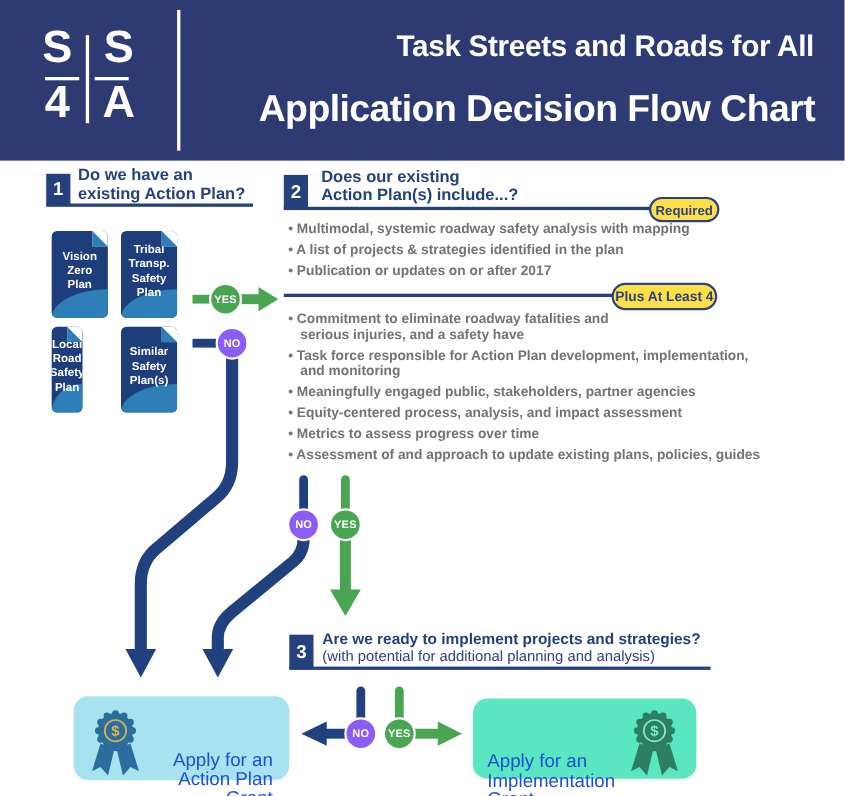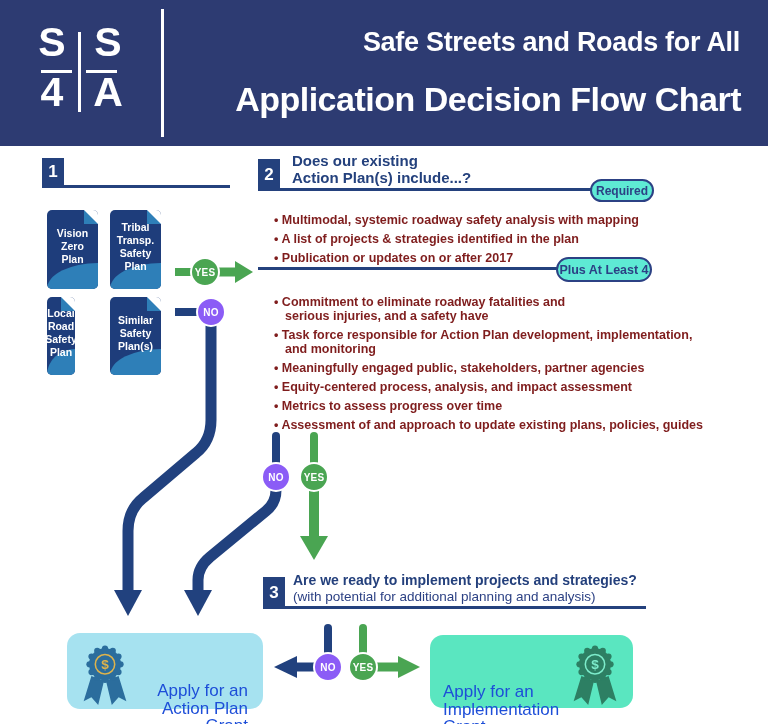--- a/index.html
+++ b/index.html
@@ -13,25 +13,25 @@
   #logo-divider{left:161px;top:9px;width:3px;height:128px;background:#ffffff;}
   .logo-letter{color:#fff;font-weight:bold;font-size:41px;line-height:41px;width:40px;text-align:center;}
   .logo-line{background:#ffffff;}
   #title1{right:28px;top:27px;color:#fff;font-weight:bold;font-size:27px;letter-spacing:-0.3px;}
   #title2{right:27px;top:80px;color:#fff;font-weight:bold;font-size:34px;letter-spacing:-0.5px;}
 
   
   .numbox{background:#24417d;color:#fff;font-weight:bold;display:flex;align-items:center;justify-content:center;z-index:3;}
   .step-title{color:#24417d;font-weight:bold;font-size:15px;line-height:16.5px;z-index:3;}
   .rule{background:#24417d;height:2.5px;z-index:1;}
-  .pill{border:2px solid #2c4184;border-radius:13px;background:#5eead4;color:#2c4184;
+  .pill{border:2px solid #2c4184;border-radius:13px;background:#fde047;color:#2c4184;
         font-weight:bold;font-size:12px;display:flex;align-items:center;justify-content:center;z-index:2;}
 
   
-  ul.bullets{list-style:none;margin:12px;padding:0;color:#7f1d1d;font-size:12.5px;font-weight:600;line-height:14px;}
+  ul.bullets{list-style:none;margin:0;padding:0;color:#737373;font-size:12.5px;font-weight:600;line-height:14px;}
   ul.bullets li{padding-left:11px;text-indent:-11px;margin-bottom:5px;white-space:pre-line;}
   ul.bullets li::before{content:"•  ";}
 
   
   .plan-card{background:#1e3d7b;border-radius:5px;overflow:hidden;display:flex;align-items:center;justify-content:center;}
   .plan-card::before{content:"";position:absolute;top:0;right:0;width:0;height:0;
         border-top:14px solid #ffffff;border-left:14px solid #2e7fb8;z-index:2;}
   .plan-card::after{content:"";position:absolute;bottom:0;right:0;width:100%;height:26px;
         background:#2e7fb8;border-top-left-radius:100% 100%;z-index:0;}
   .plan-label{position:relative;z-index:1;color:#fff;font-weight:bold;font-size:10.5px;line-height:13px;
@@ -66,21 +66,21 @@
     <div class="abs" style="left:0;top:0;width:161px;height:146px;">
       <span class="abs logo-letter" style="left:32px;top:22px;">S</span>
       <span class="abs logo-letter" style="left:88px;top:22px;">S</span>
       <span class="abs logo-letter" style="left:32px;top:72px;">4</span>
       <span class="abs logo-letter" style="left:88px;top:72px;">A</span>
       <span class="abs logo-line" style="left:41px;top:70px;width:31px;height:3px;"></span>
       <span class="abs logo-line" style="left:86px;top:70px;width:31px;height:3px;"></span>
       <span class="abs logo-line" style="left:78px;top:32px;width:2.5px;height:80px;"></span>
     </div>
     <div id="logo-divider" class="abs"></div>
-    <div id="title1" class="abs">Safe Streets and Roads for All</div>
+    <div id="title1" class="abs">Task Streets and Roads for All</div>
     <div id="title2" class="abs">Application Decision Flow Chart</div>
   </div>
 
   <svg id="connectors" class="abs" viewBox="0 0 768 724">
 
     <path d="M175,272 H192" stroke="#4aa552" stroke-width="8" fill="none"></path>
     <path d="M219,272 H236" stroke="#4aa552" stroke-width="9" fill="none"></path>
     <polygon points="235,261 235,283 253,272" fill="#4aa552"></polygon>
 
     <path d="M175,312 H198" stroke="#21417e" stroke-width="8" fill="none"></path>
@@ -97,20 +97,22 @@
 
     <path d="M328,628 V653" stroke="#21417e" stroke-width="8" fill="none" stroke-linecap="round"></path>
     <path d="M363,628 V653" stroke="#4aa552" stroke-width="8" fill="none" stroke-linecap="round"></path>
     <path d="M315,667 H296" stroke="#21417e" stroke-width="9" fill="none"></path>
     <polygon points="297,656 297,678 274,667" fill="#21417e"></polygon>
     <path d="M376,667 H399" stroke="#4aa552" stroke-width="9" fill="none"></path>
     <polygon points="398,656 398,678 420,667" fill="#4aa552"></polygon>
   </svg>
 
   <div class="abs numbox" style="left:42px;top:158px;width:22px;height:28px;font-size:17px;">1</div>
+  <div class="abs step-title preline" style="left:71px;top:152px;">Do we have an
+existing Action Plan?</div>
   <div class="abs rule" style="left:42px;top:185px;width:188px;"></div>
 
   <div class="abs plan-card" style="left:47px;top:210px;width:51px;height:79px;">
     <span class="plan-label preline">Vision
 Zero
 Plan</span>
   </div>
   <div class="abs plan-card" style="left:110px;top:210px;width:51px;height:79px;">
     <span class="plan-label preline">Tribal
 Transp.

